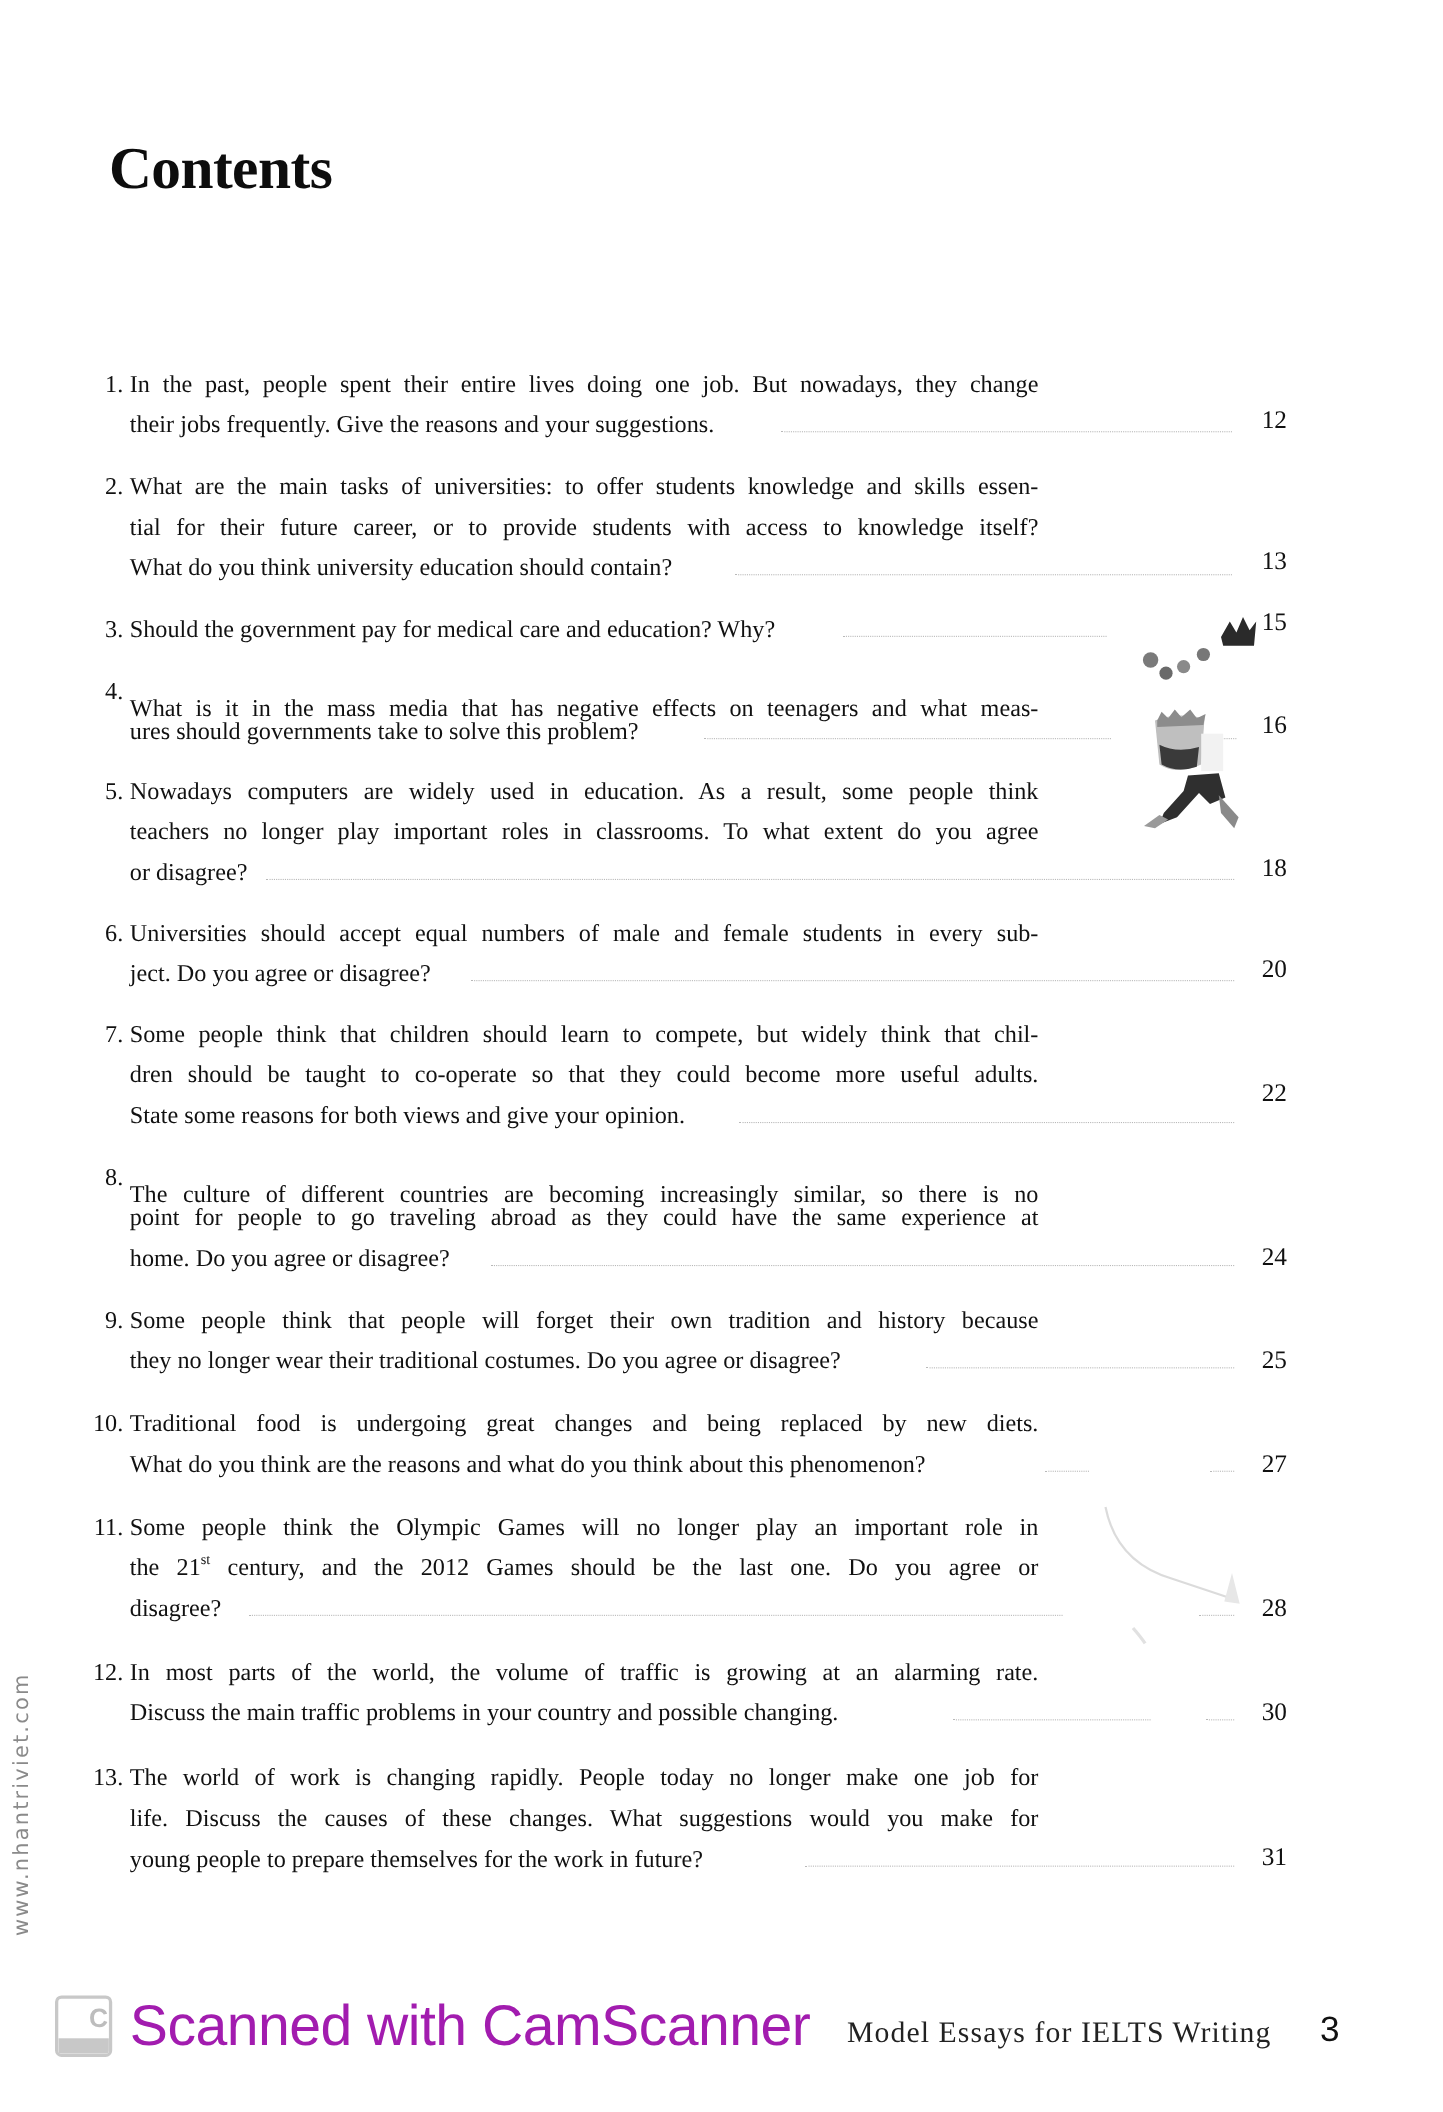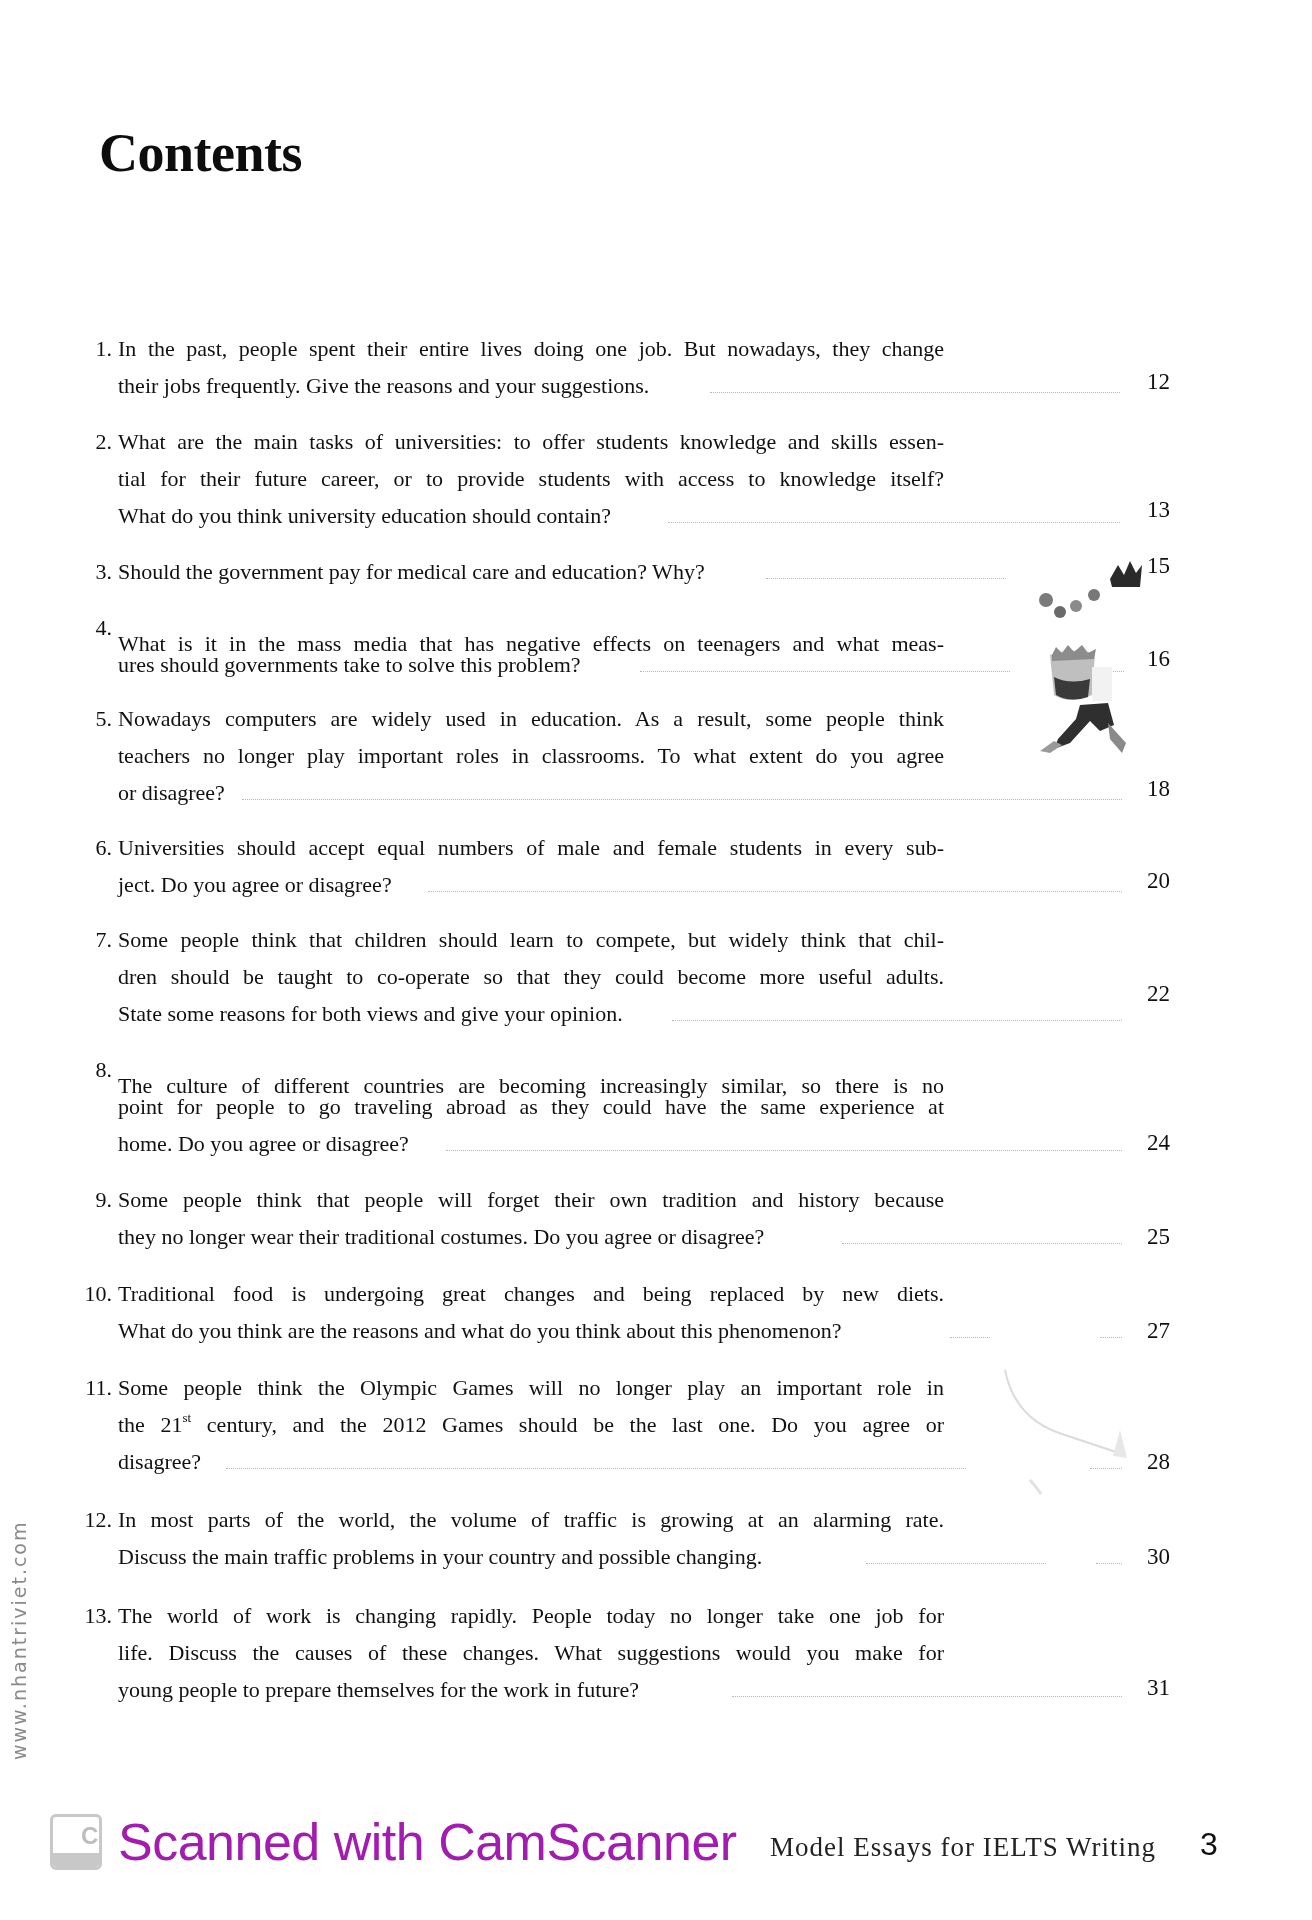--- a/index.html
+++ b/index.html
@@ -170,21 +170,21 @@
     <span class="num" style="left:72px">12.</span>
     <span class="line" style="top:0">In most parts of the world, the volume of traffic is growing at an alarming rate.</span>
     <span class="line last" style="top:37px">Discuss the main traffic problems in your country and possible changing.</span>
     <span class="leader" style="left:866px;width:180px;top:62px"></span>
     <span class="leader" style="left:1096px;width:26px;top:62px"></span>
     <span class="page" style="top:37px">30</span>
   </div>
 
   <div class="entry" style="top:1597px">
     <span class="num" style="left:72px">13.</span>
-    <span class="line" style="top:0">The world of work is changing rapidly. People today no longer take one job for</span>
+    <span class="line" style="top:0">The world of work is changing rapidly. People today no longer make one job for</span>
     <span class="line" style="top:37px">life. Discuss the causes of these changes. What suggestions would you make for</span>
     <span class="line last" style="top:74px">young people to prepare themselves for the work in future?</span>
     <span class="leader" style="left:732px;width:390px;top:99px"></span>
     <span class="page" style="top:72px">31</span>
   </div>
 </div>
 
 <svg class="illus" viewBox="0 0 140 205">
   <polygon points="100,24 108,10 114,20 120,6 126,18 132,10 130,32 102,32" fill="#2a2a2a"></polygon>
   <circle cx="36" cy="45" r="7" fill="#7a7a7a"></circle>

